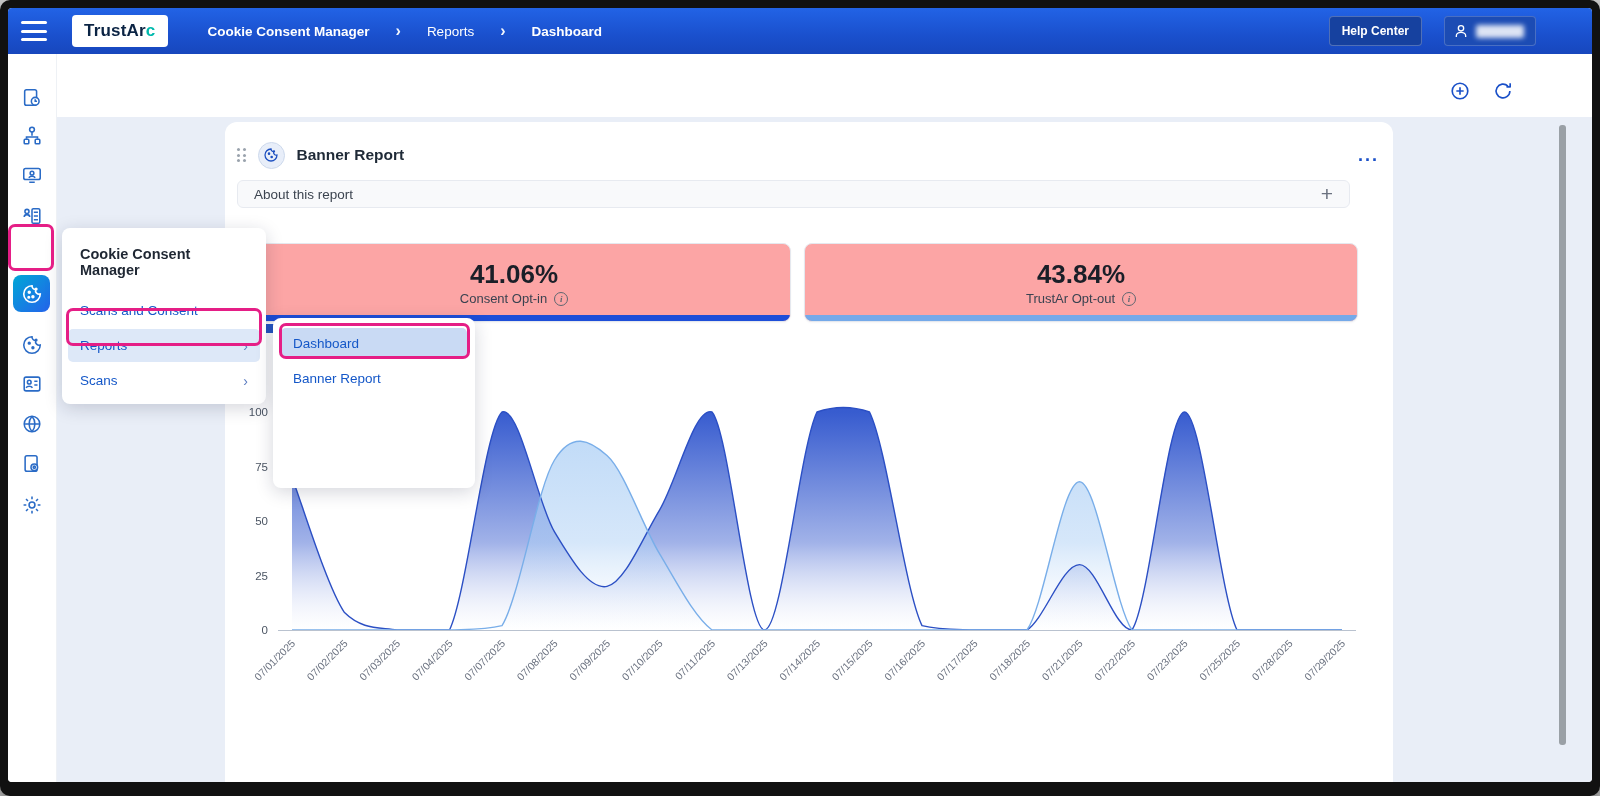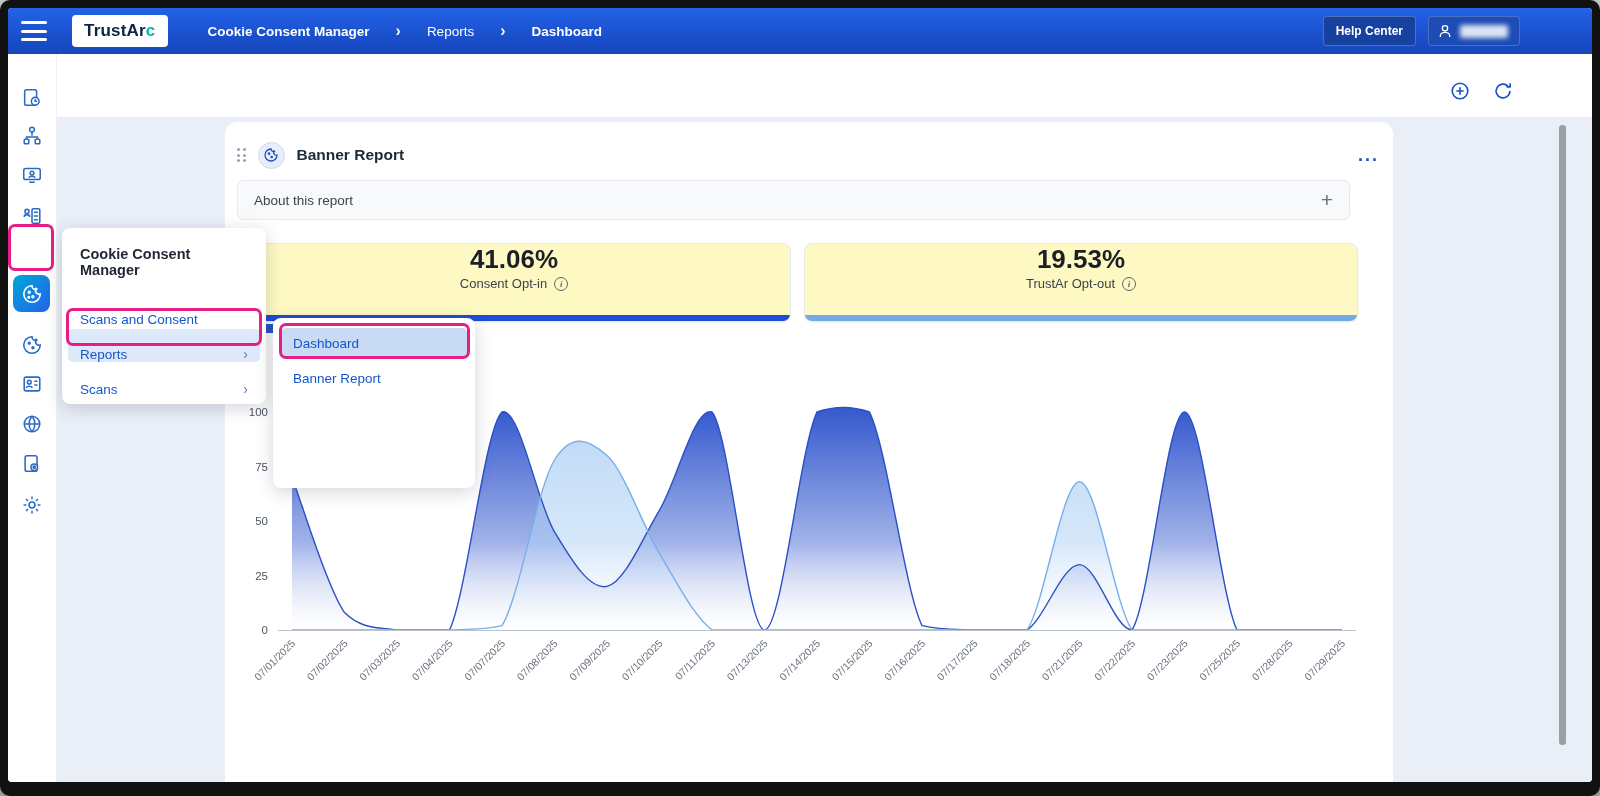--- a/index.html
+++ b/index.html
@@ -14,21 +14,21 @@
             display:flex; align-items:center; z-index:30; }
   .hamburger { width:26px; height:20px; margin-left:13px; display:flex; flex-direction:column; justify-content:space-between; cursor:pointer; }
   .hamburger span { display:block; height:3px; border-radius:2px; background:#fff; }
   .logo-box { background:#fff; border-radius:4px; height:32px; margin-left:25px; padding:0 12px; display:flex; align-items:center; }
   .logo-text { font-size:17px; font-weight:bold; letter-spacing:.2px; color:#0b2444; }
   .logo-text .teal { color:#00b9ad; }
   .breadcrumb { display:flex; align-items:center; margin-left:40px; color:#fff; font-size:13.5px; gap:26px; }
   .crumb { cursor:pointer; }
   .crumb.bold { font-weight:bold; }
   .crumb-chev { font-size:16px; opacity:.95; font-weight:bold; }
-  .header-right { margin-left:auto; margin-right:72px; display:flex; align-items:center; gap:12px; }
+  .header-right { margin-left:auto; margin-right:56px; display:flex; align-items:center; gap:22px; }
   .help-btn { background:#16419f; border:1px solid rgba(255,255,255,.25); color:#fff; font-size:12px; font-weight:bold;
               border-radius:4px; padding:7px 12px; cursor:pointer; }
   .user-chip { background:#1c4cb4; border:1px solid rgba(255,255,255,.2); border-radius:4px; height:30px; width:92px;
                display:flex; align-items:center; padding:0 8px; gap:7px; cursor:pointer; }
   .user-redacted { width:48px; height:13px; background:rgba(255,255,255,.85); border-radius:2px; filter:blur(2.5px); }
 
   
   .sidebar { position:absolute; left:0; top:46px; width:49px; height:728px; background:#fff; border-right:1px solid #eef1f5; z-index:20; }
   .side-ic { position:absolute; left:50%; transform:translateX(-50%); width:22px; height:22px; color:#2a6bc6; cursor:pointer; }
   .side-ic svg { width:22px; height:22px; display:block; }
@@ -47,43 +47,43 @@
 
   .widget-head { position:absolute; left:12px; top:18px; right:14px; height:30px; display:flex; align-items:center; }
   .drag-handle { display:grid; grid-template-columns:3px 3px; gap:2.5px; margin-right:12px; cursor:grab; }
   .drag-handle i { width:3px; height:3px; border-radius:50%; background:#9aa3ad; }
   .cookie-badge { width:27px; height:27px; border-radius:50%; background:#e8eef9; border:1px solid #cdd9ec;
                   display:flex; align-items:center; justify-content:center; color:#1c4fc0; margin-right:12px; }
   .cookie-badge svg { width:16px; height:16px; }
   .widget-title { font-size:15.5px; font-weight:bold; color:#1f2a37; }
   .more-dots { margin-left:auto; color:#1a50c8; font-size:18px; letter-spacing:2px; line-height:10px; cursor:pointer; font-weight:bold; }
 
-  .about-bar { position:absolute; left:12px; top:58px; width:1113px; height:40px; background:#f8f9fb; border:1px solid #e7eaf0;
+  .about-bar { position:absolute; left:12px; top:58px; width:1113px; height:28px; background:#f8f9fb; border:1px solid #e7eaf0;
                border-radius:6px; display:flex; align-items:center; padding:0 16px; cursor:pointer; }
   .about-label { font-size:13.5px; color:#3c4450; }
   .about-plus { margin-left:auto; color:#6b7280; font-size:21px; font-weight:300; }
 
   .stats-row { position:absolute; left:12px; top:121px; width:1121px; display:flex; gap:13px; }
-  .stat-card { flex:1; height:79px; background:#fef9c3; border:1px solid #e5e8ee; border-radius:8px; position:relative;
-               display:flex; flex-direction:column; align-items:center; overflow:hidden;
+  .stat-card { flex:1; height:79px; background:#fca5a5; border:1px solid #e5e8ee; border-radius:8px; position:relative;
+               display:flex; flex-direction:column; align-items:center; justify-content:center; overflow:hidden;
                box-shadow:0 1px 2px rgba(16,24,40,.04); }
   .stat-value { font-size:26px; font-weight:bold; color:#1a1f28; line-height:30px; }
   .stat-label-row { display:flex; align-items:center; gap:7px; margin-top:2px; }
   .stat-label { font-size:13px; color:#3a4250; }
   .info-ic { width:14px; height:14px; border:1.3px solid #5f6670; border-radius:50%; color:#5f6670; font-size:9px;
              display:flex; align-items:center; justify-content:center; font-family:"Liberation Serif", serif; font-style:italic; font-weight:bold; }
   .stat-accent { position:absolute; left:0; right:0; bottom:0; height:6px; }
 
   .chart-wrap { position:absolute; left:5px; top:276px; width:1140px; height:340px; }
 
   
   .menu { position:absolute; left:54px; top:220px; width:204px; height:176px; background:#fff; border-radius:8px;
           box-shadow:0 4px 18px rgba(20,30,60,.18); z-index:40; padding:18px 0 10px 0; }
   .menu-title { font-size:14.5px; font-weight:bold; color:#1f2733; padding:0 18px; margin-bottom:16px; }
-  .menu-item { height:33px; margin:2px 6px; display:flex; align-items:flex-end; padding:0 12px; border-radius:5px;
+  .menu-item { height:33px; margin:2px 6px; display:flex; align-items:center; padding:0 12px; border-radius:5px;
                color:#1457c8; font-size:13.5px; cursor:pointer; }
   .menu-item.hl { background:#dde8f8; }
   .menu-chev { margin-left:auto; color:#5a7bc0; font-size:14px; }
   .submenu { position:absolute; left:265px; top:310px; width:202px; height:170px; background:#fff; border-radius:8px;
              box-shadow:0 4px 18px rgba(20,30,60,.18); z-index:40; padding:8px 0; }
   .submenu-item { height:30px; margin:2px 8px 5px 8px; display:flex; align-items:center; padding:0 12px; border-radius:5px;
                   color:#1457c8; font-size:13.5px; cursor:pointer; }
   .submenu-item.hl { background:#c9daf4; }
   .connector-sq { position:absolute; left:258px; top:316px; width:9px; height:9px; background:#2456c4; z-index:39; }
 
@@ -253,21 +253,21 @@
     <div class="stats-row">
       <div class="stat-card">
         <div class="stat-value">41.06%</div>
         <div class="stat-label-row">
           <span class="stat-label">Consent Opt-in</span>
           <span class="info-ic">i</span>
         </div>
         <div class="stat-accent" style="background:#1d4ed8"></div>
       </div>
       <div class="stat-card">
-        <div class="stat-value">19.53%</div>
+        <div class="stat-value">43.84%</div>
         <div class="stat-label-row">
           <span class="stat-label">TrustAr Opt-out</span>
           <span class="info-ic">i</span>
         </div>
         <div class="stat-accent" style="background:#74a9e9"></div>
       </div>
     </div>
 
     <div class="chart-wrap">
       <svg id="chart-svg" width="1140" height="340" viewBox="0 0 1140 340">

